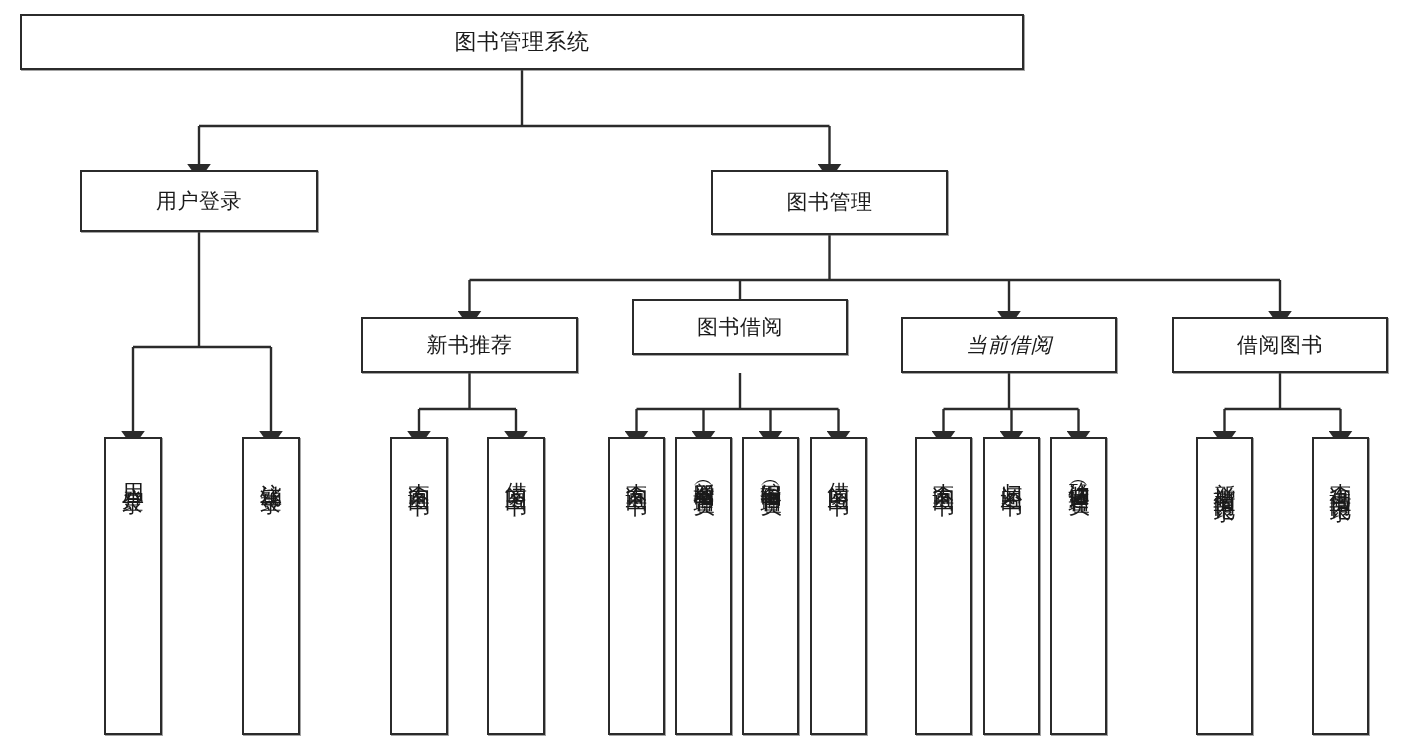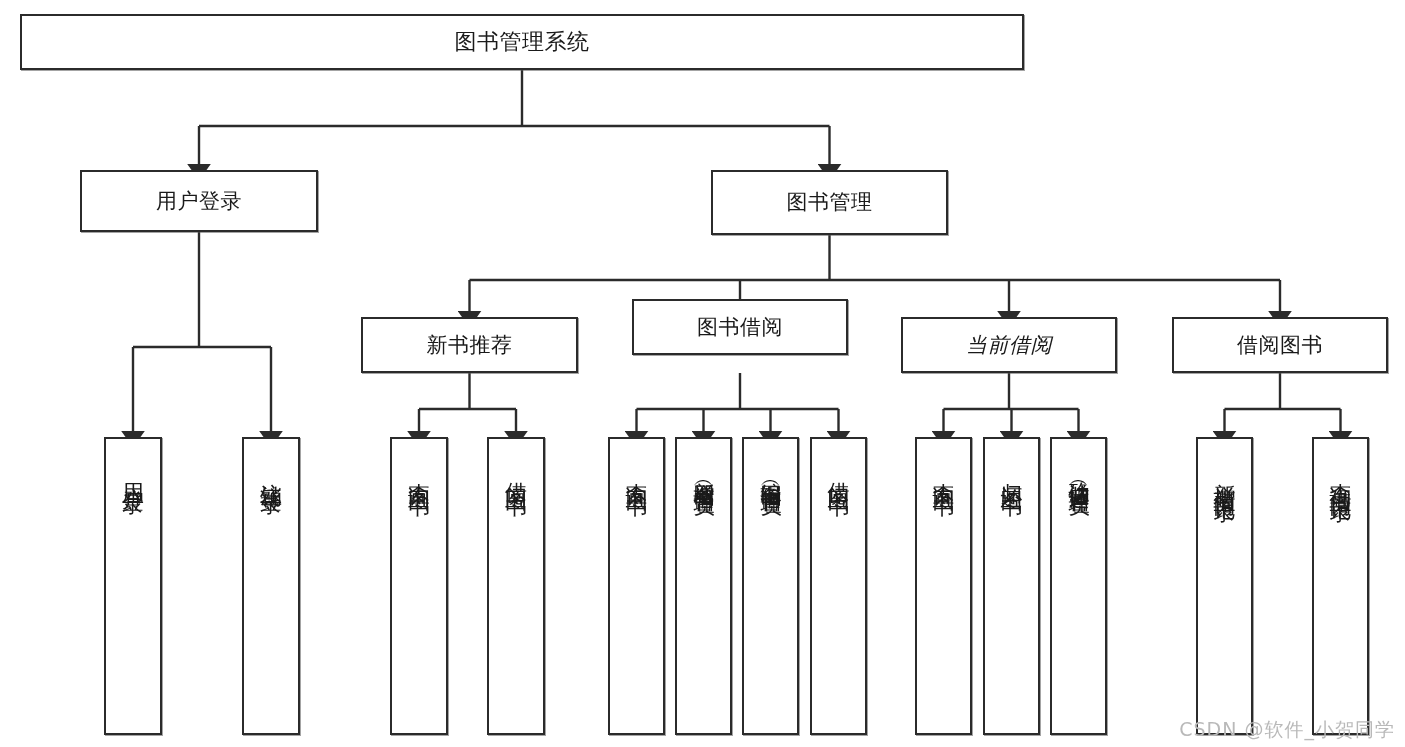--- a/index.html
+++ b/index.html
@@ -180,14 +180,13 @@
         <span class="label">确认归还（管理员）</span>
       </div>
       <div class="node vertical" style="left: 1196px; top: 437px; width: 57px; height: 298px;">
         <span class="label">新增借阅记录</span>
       </div>
       <div class="node vertical" style="left: 1312px; top: 437px; width: 57px; height: 298px;">
         <span class="label">查询借阅记录</span>
       </div>
     </div>
 
-  <div id="watermark">CSDN @软件_小贺同学</div>
 </div>
 
 </body></html>

